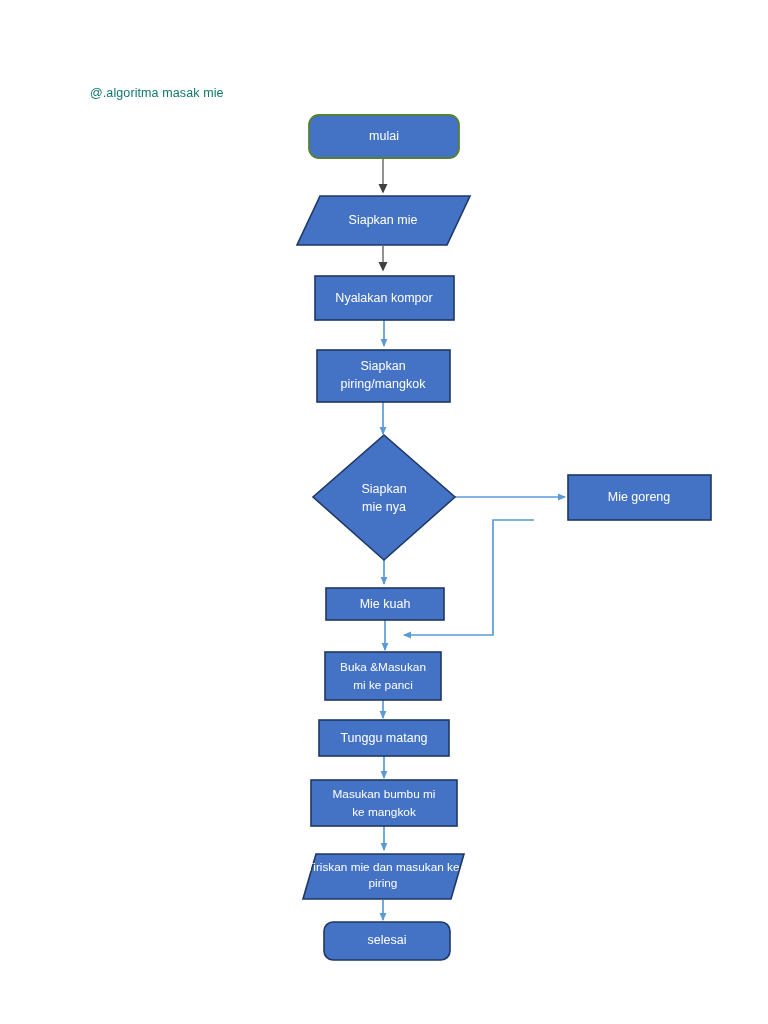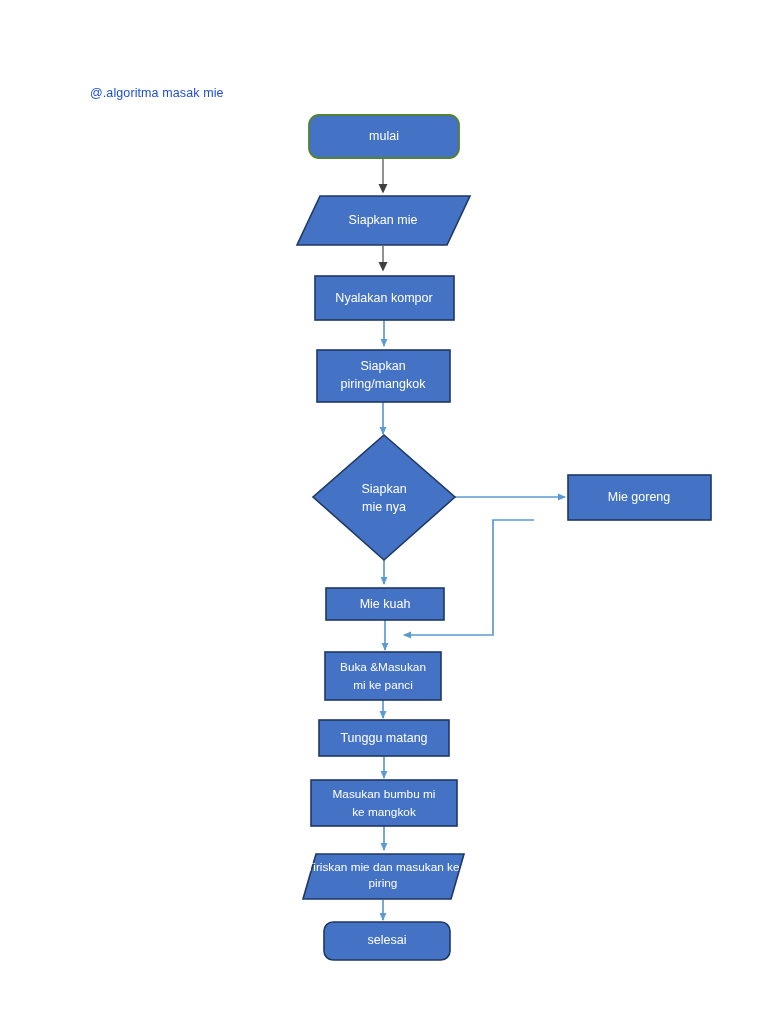--- a/index.html
+++ b/index.html
@@ -20,21 +20,21 @@
     left: 0;
     top: 0;
     width: 768px;
     height: 1024px;
   }
   .doc-title {
     position: absolute;
     left: 90px;
     top: 86px;
     font-size: 12.5px;
-    color: #1d4ed8;
+    color: #0f766e;
     letter-spacing: 0.1px;
     white-space: nowrap;
   }
   
   svg#flow {
     position: absolute;
     left: 0;
     top: 0;
     width: 768px;
     height: 1024px;

